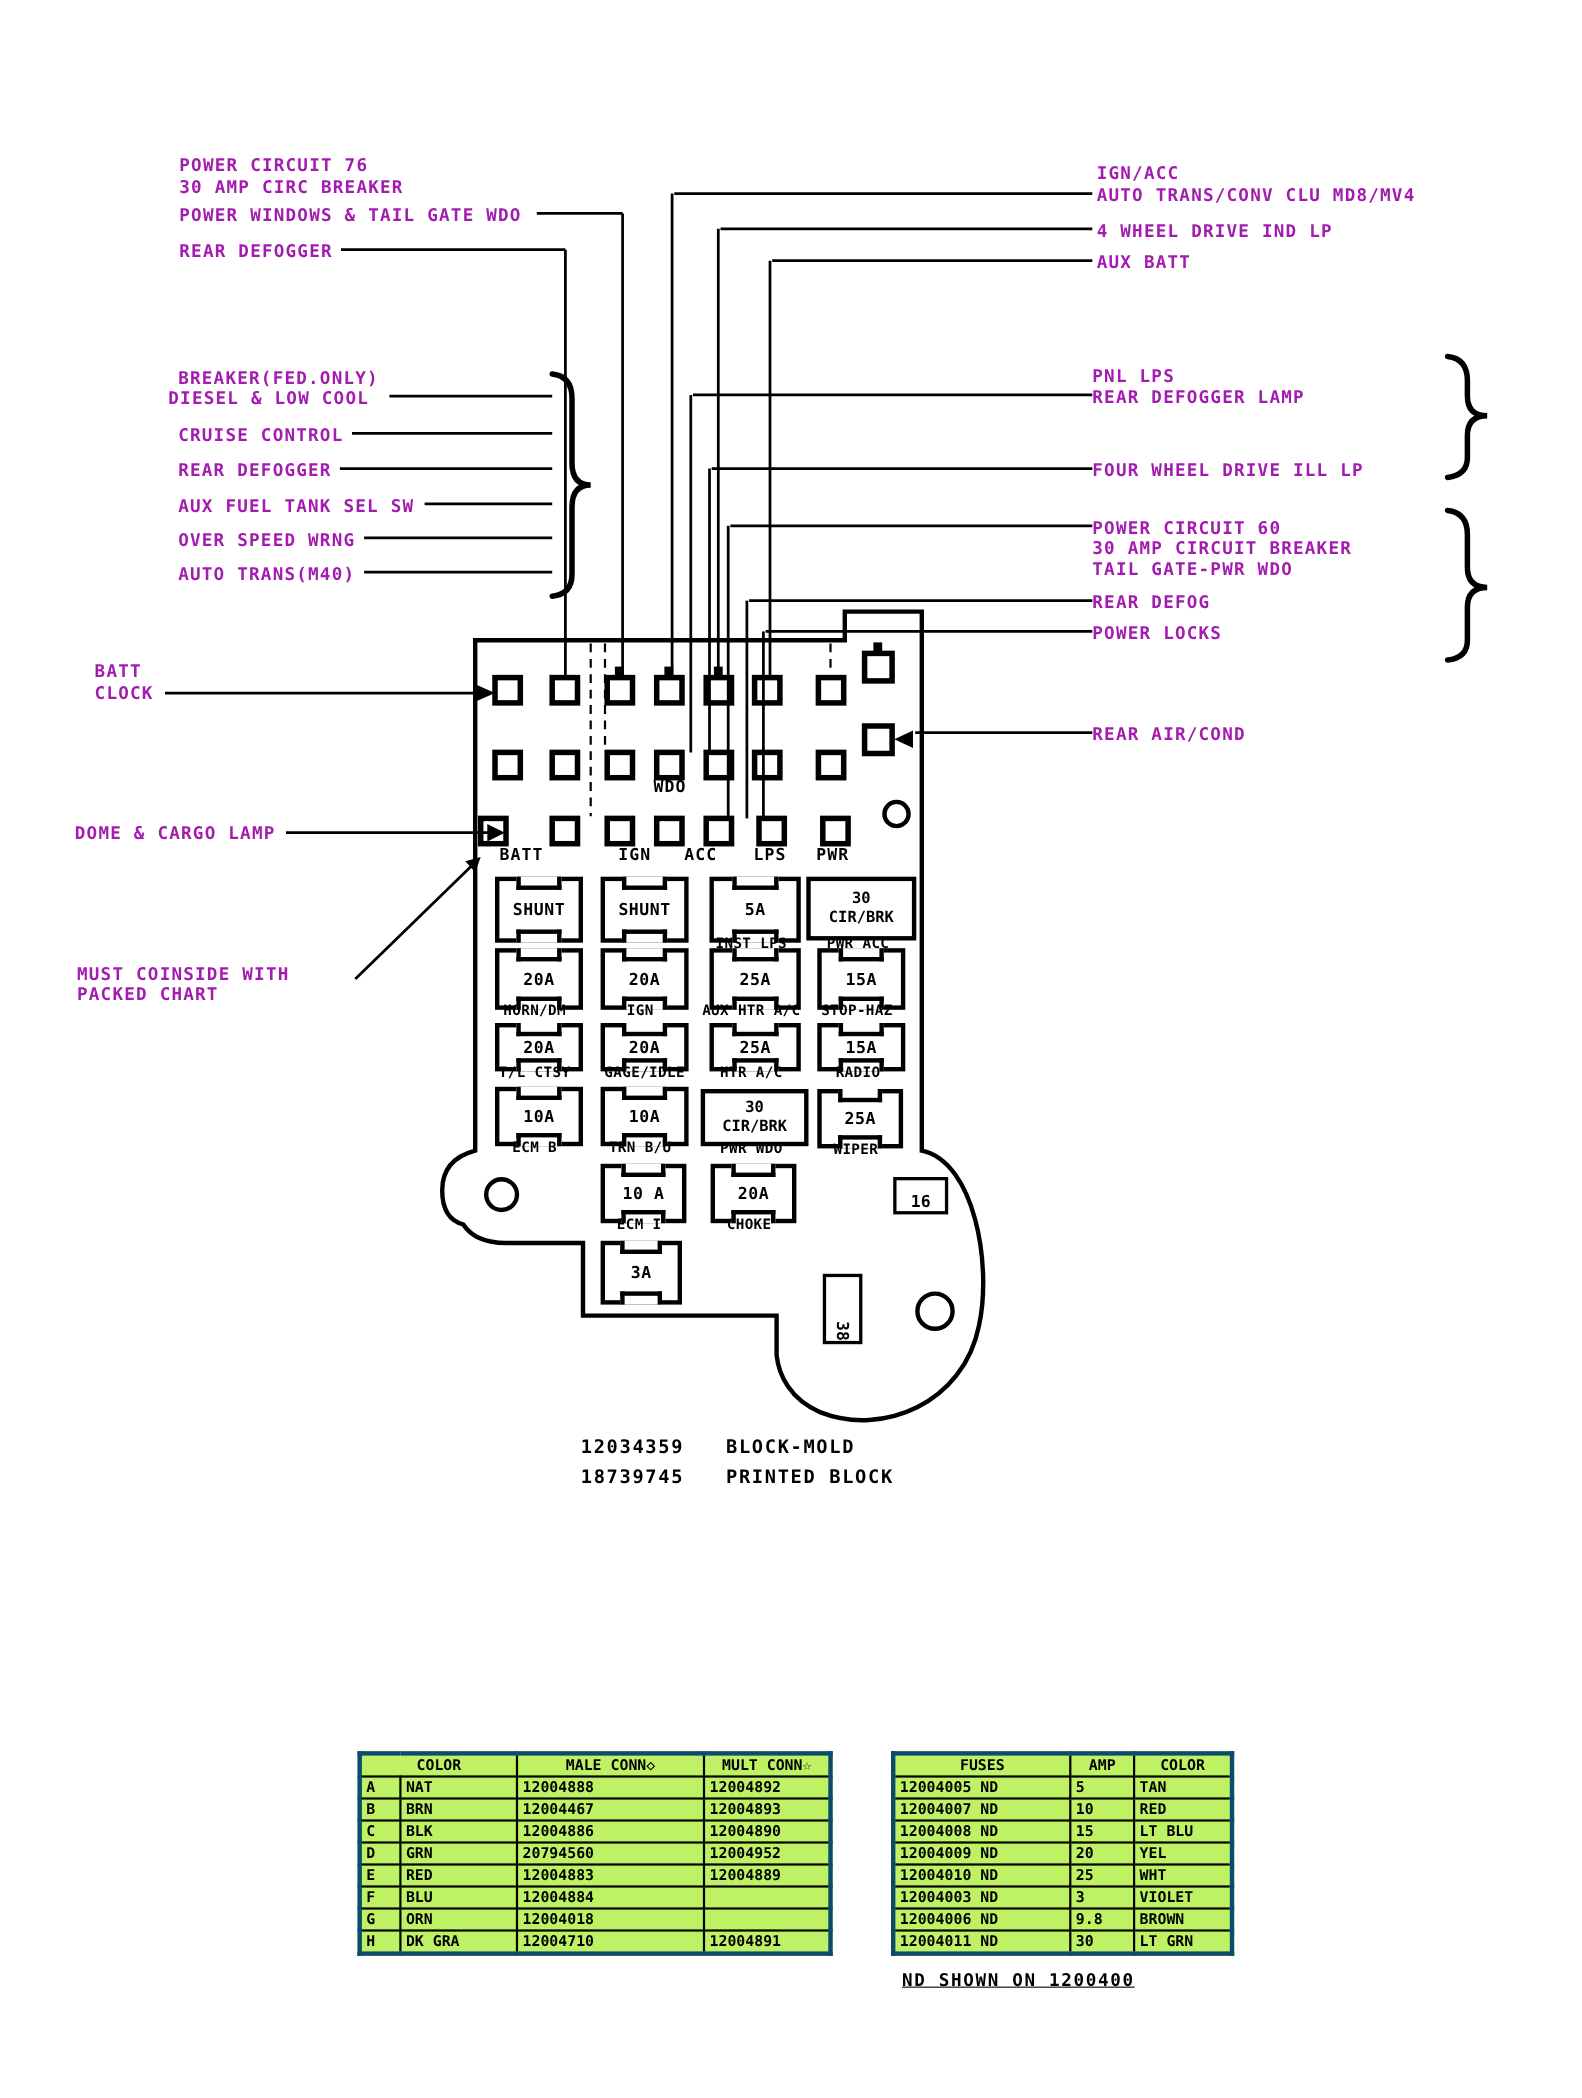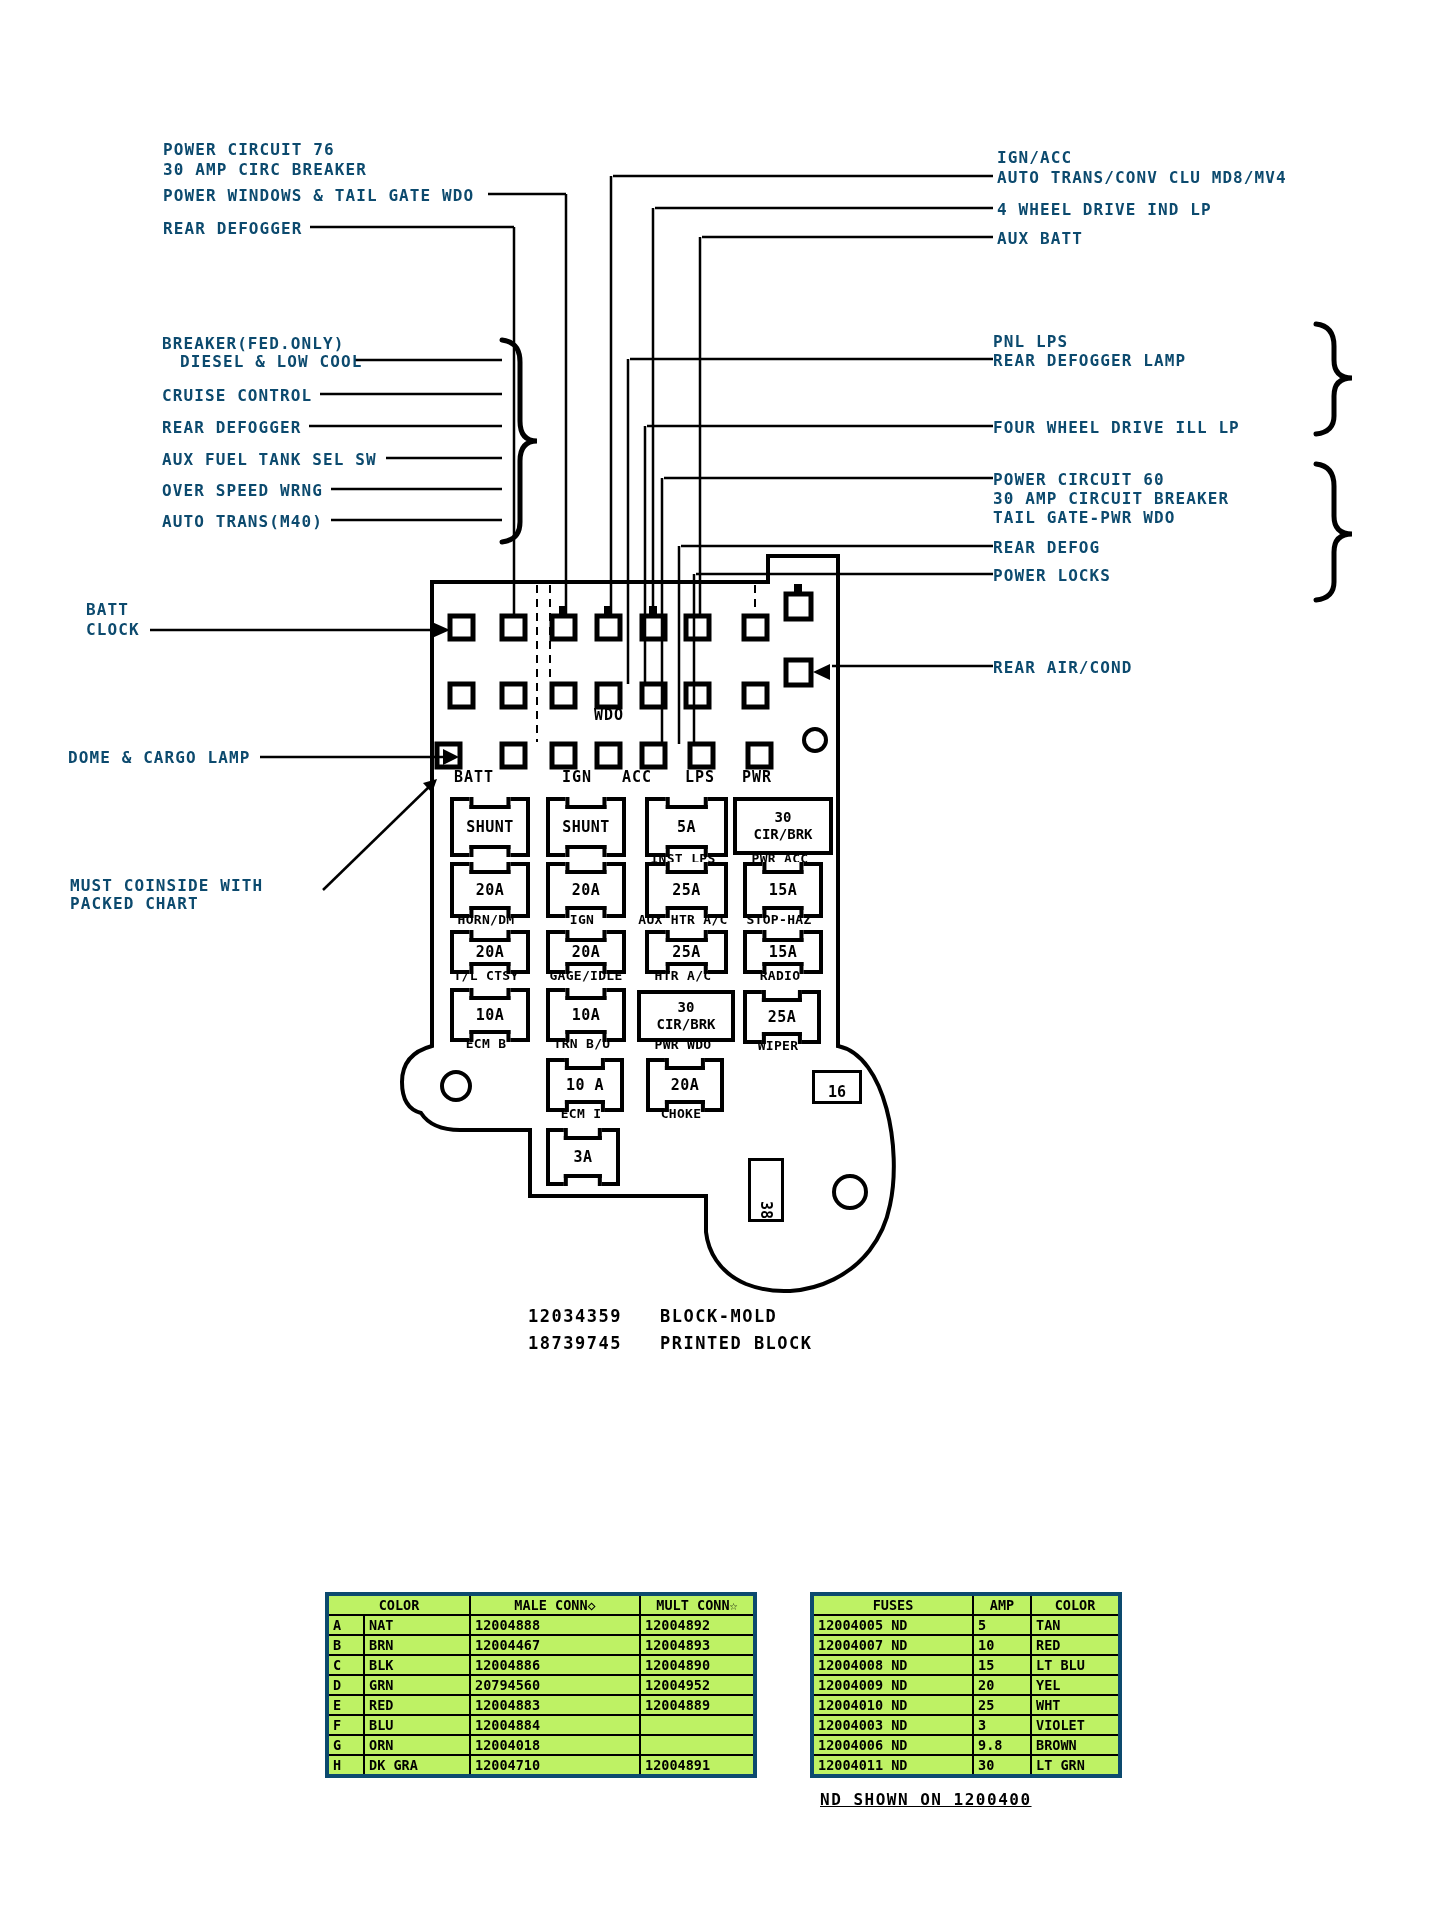--- a/index.html
+++ b/index.html
@@ -1,20 +1,20 @@
 <!DOCTYPE html>
 <html><head>
 <meta charset="utf-8">
 <style>
   html,body{margin:0;padding:0;background:#fff;}
   #canvas{position:relative;width:1438px;height:1907px;background:#fff;overflow:hidden;
           font-family:"DejaVu Sans Mono",monospace;color:#000;}
   svg.overlay{position:absolute;left:0;top:0;}
   .lbl{position:absolute;font:bold 16px "DejaVu Sans Mono",monospace;letter-spacing:1.1px;
-       white-space:nowrap;color:#0c4a6e;}
+       white-space:nowrap;color:#a21caf;}
   .buslbl{position:absolute;font:bold 15px "DejaVu Sans Mono",monospace;letter-spacing:1px;white-space:nowrap;}
   .fuse{position:absolute;border:4px solid #000;background:#fff;display:flex;align-items:center;
         justify-content:center;font:bold 15px "DejaVu Sans Mono",monospace;letter-spacing:.5px;}
   .fuse::before{content:"";position:absolute;top:-4px;left:50%;transform:translateX(-50%);
         width:46%;height:8px;background:#fff;border:4px solid #000;border-top:none;}
   .fuse::after{content:"";position:absolute;bottom:-4px;left:50%;transform:translateX(-50%);
         width:46%;height:8px;background:#fff;border:4px solid #000;border-bottom:none;}
   .brk{position:absolute;border:4px solid #000;background:#fff;display:flex;flex-direction:column;
        align-items:center;justify-content:center;font:bold 14px "DejaVu Sans Mono",monospace;line-height:1.2;}
   .fuselabel{position:absolute;transform:translateX(-50%);font:bold 13px "DejaVu Sans Mono",monospace;
@@ -152,21 +152,21 @@
   <span class="lbl" style="left:163px;top:160px">30 AMP CIRC BREAKER</span>
   <span class="lbl" style="left:163px;top:186px">POWER WINDOWS &amp; TAIL GATE WDO</span>
   <span class="lbl" style="left:163px;top:219px">REAR DEFOGGER</span>
 
   <span class="lbl" style="left:997px;top:148px">IGN/ACC</span>
   <span class="lbl" style="left:997px;top:168px">AUTO TRANS/CONV CLU MD8/MV4</span>
   <span class="lbl" style="left:997px;top:200px">4 WHEEL DRIVE IND LP</span>
   <span class="lbl" style="left:997px;top:229px">AUX BATT</span>
 
   <span class="lbl" style="left:162px;top:334px">BREAKER(FED.ONLY)</span>
-  <span class="lbl" style="left:180px;top:352px">DIESEL &amp; LOW COOL</span>
+  <span class="lbl" style="left:153px;top:352px">DIESEL &amp; LOW COOL</span>
   <span class="lbl" style="left:162px;top:386px">CRUISE CONTROL</span>
   <span class="lbl" style="left:162px;top:418px">REAR DEFOGGER</span>
   <span class="lbl" style="left:162px;top:450px">AUX FUEL TANK SEL SW</span>
   <span class="lbl" style="left:162px;top:481px">OVER SPEED WRNG</span>
   <span class="lbl" style="left:162px;top:512px">AUTO TRANS(M40)</span>
 
   <span class="lbl" style="left:993px;top:332px">PNL LPS</span>
   <span class="lbl" style="left:993px;top:351px">REAR DEFOGGER LAMP</span>
   <span class="lbl" style="left:993px;top:418px">FOUR WHEEL DRIVE ILL LP</span>
   <span class="lbl" style="left:993px;top:470px">POWER CIRCUIT 60</span>

